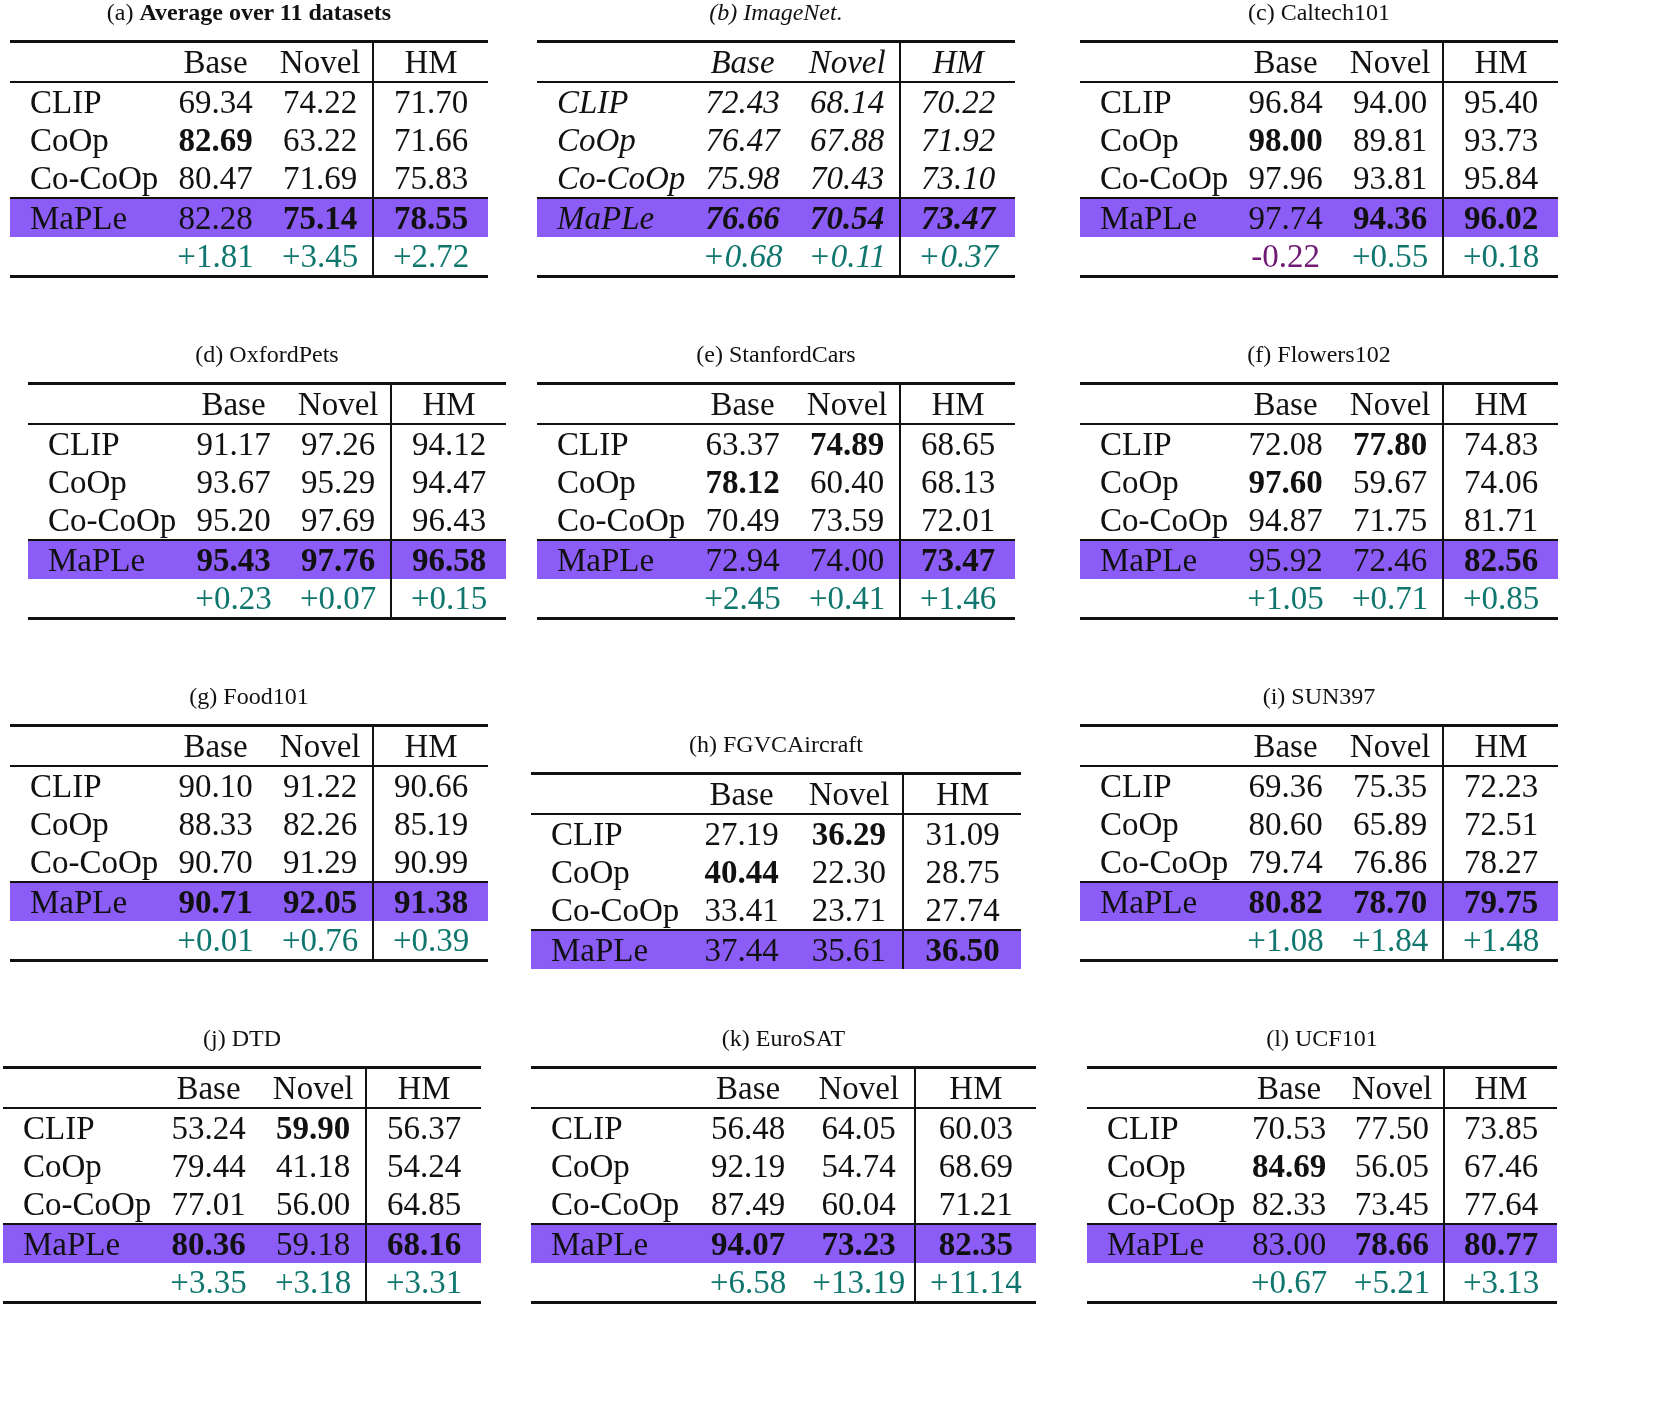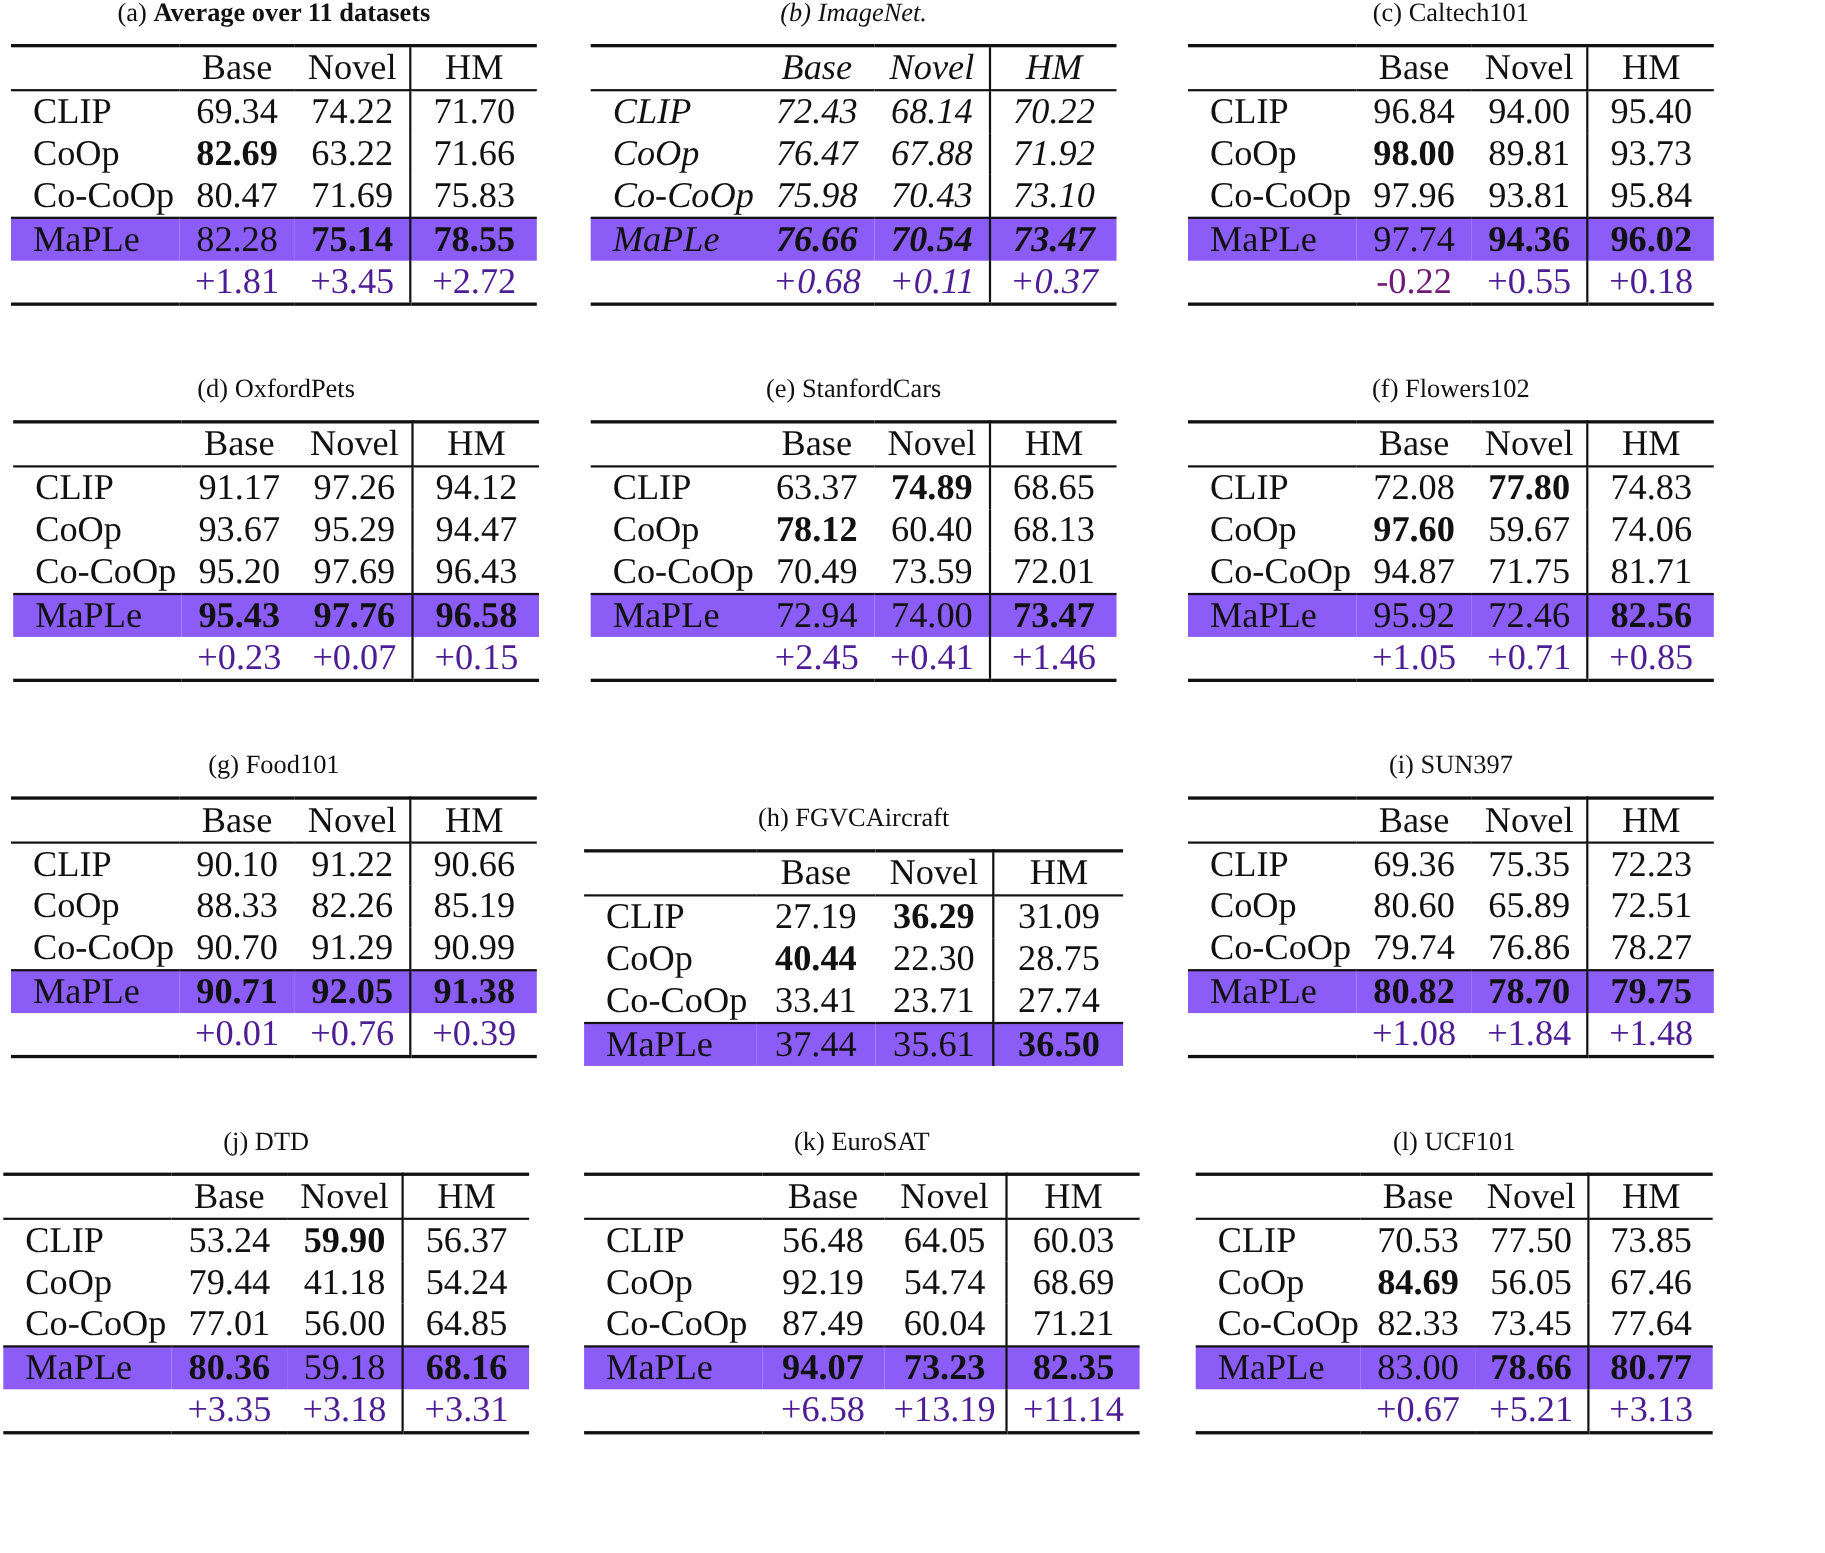--- a/index.html
+++ b/index.html
@@ -15,21 +15,21 @@
   .hdr-bottom td { border-bottom: 2px solid #111; }
   .first-body td { padding-top: 8px; }
   .before-maple td { border-bottom: 2px solid #111; padding-bottom: 6px; }
   .maple td { background: #8b5cf6; }
   .last td { border-bottom: 3px solid #111; padding-bottom: 4px; }
   .c-name { width: 32%; padding-left: 20px !important; text-align: left; }
   .c-base { width: 22%; text-align: center; }
   .c-novel { width: 22%; text-align: center; border-right: 2px solid #111; }
   .c-hm { width: 24%; text-align: center; }
   .bold { font-weight: bold; }
-  .pos { color: #4c1d95; }
+  .pos { color: #0f766e; }
   .neg { color: #701a75; }
 </style>
 </head>
 <body>
 
 <div class="grid" id="grid">
     <div class="panel" style="left: 10px; top: 0px; width: 478px;">
     <div class="caption"><span class="cap-prefix">(a) </span><span class="cap-title bold">Average over 11 datasets</span></div>
     <table class="t">
       <tbody>
@@ -151,21 +151,21 @@
           </tr>
           <tr class="last">
             <td class="c-name"></td>
             <td class="c-base neg">-0.22</td>
             <td class="c-novel pos">+0.55</td>
             <td class="c-hm pos">+0.18</td>
           </tr>
         </tbody>
     </table>
   </div>
-    <div class="panel" style="left: 12px; top: 342px; width: 478px;">
+    <div class="panel" style="left: 28px; top: 342px; width: 478px;">
     <div class="caption"><span class="cap-prefix">(d) </span><span class="cap-title">OxfordPets</span></div>
     <table class="t">
       <tbody>
         <tr class="hdr topline hdr-bottom">
           <td class="c-name"></td>
           <td class="c-base">Base</td>
           <td class="c-novel">Novel</td>
           <td class="c-hm">HM</td>
         </tr>
       <tr class="first-body">

